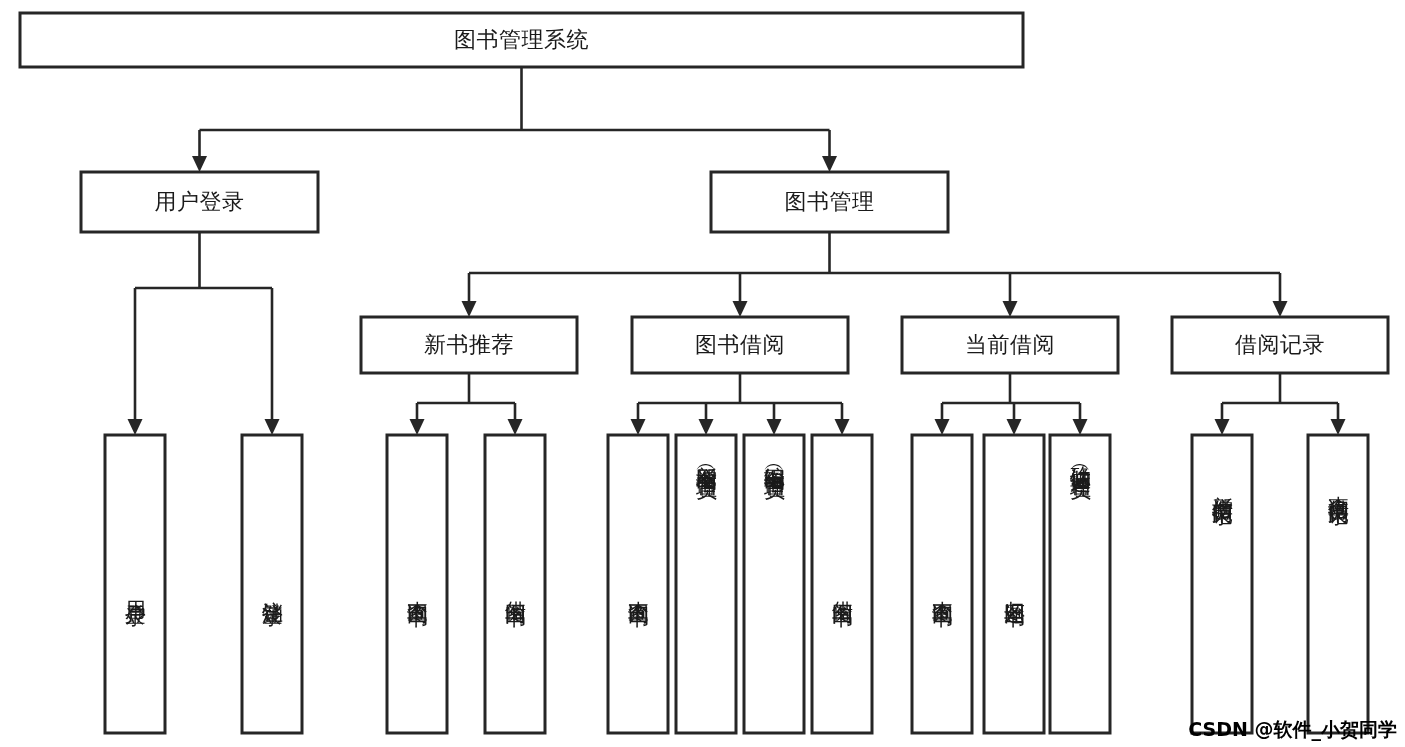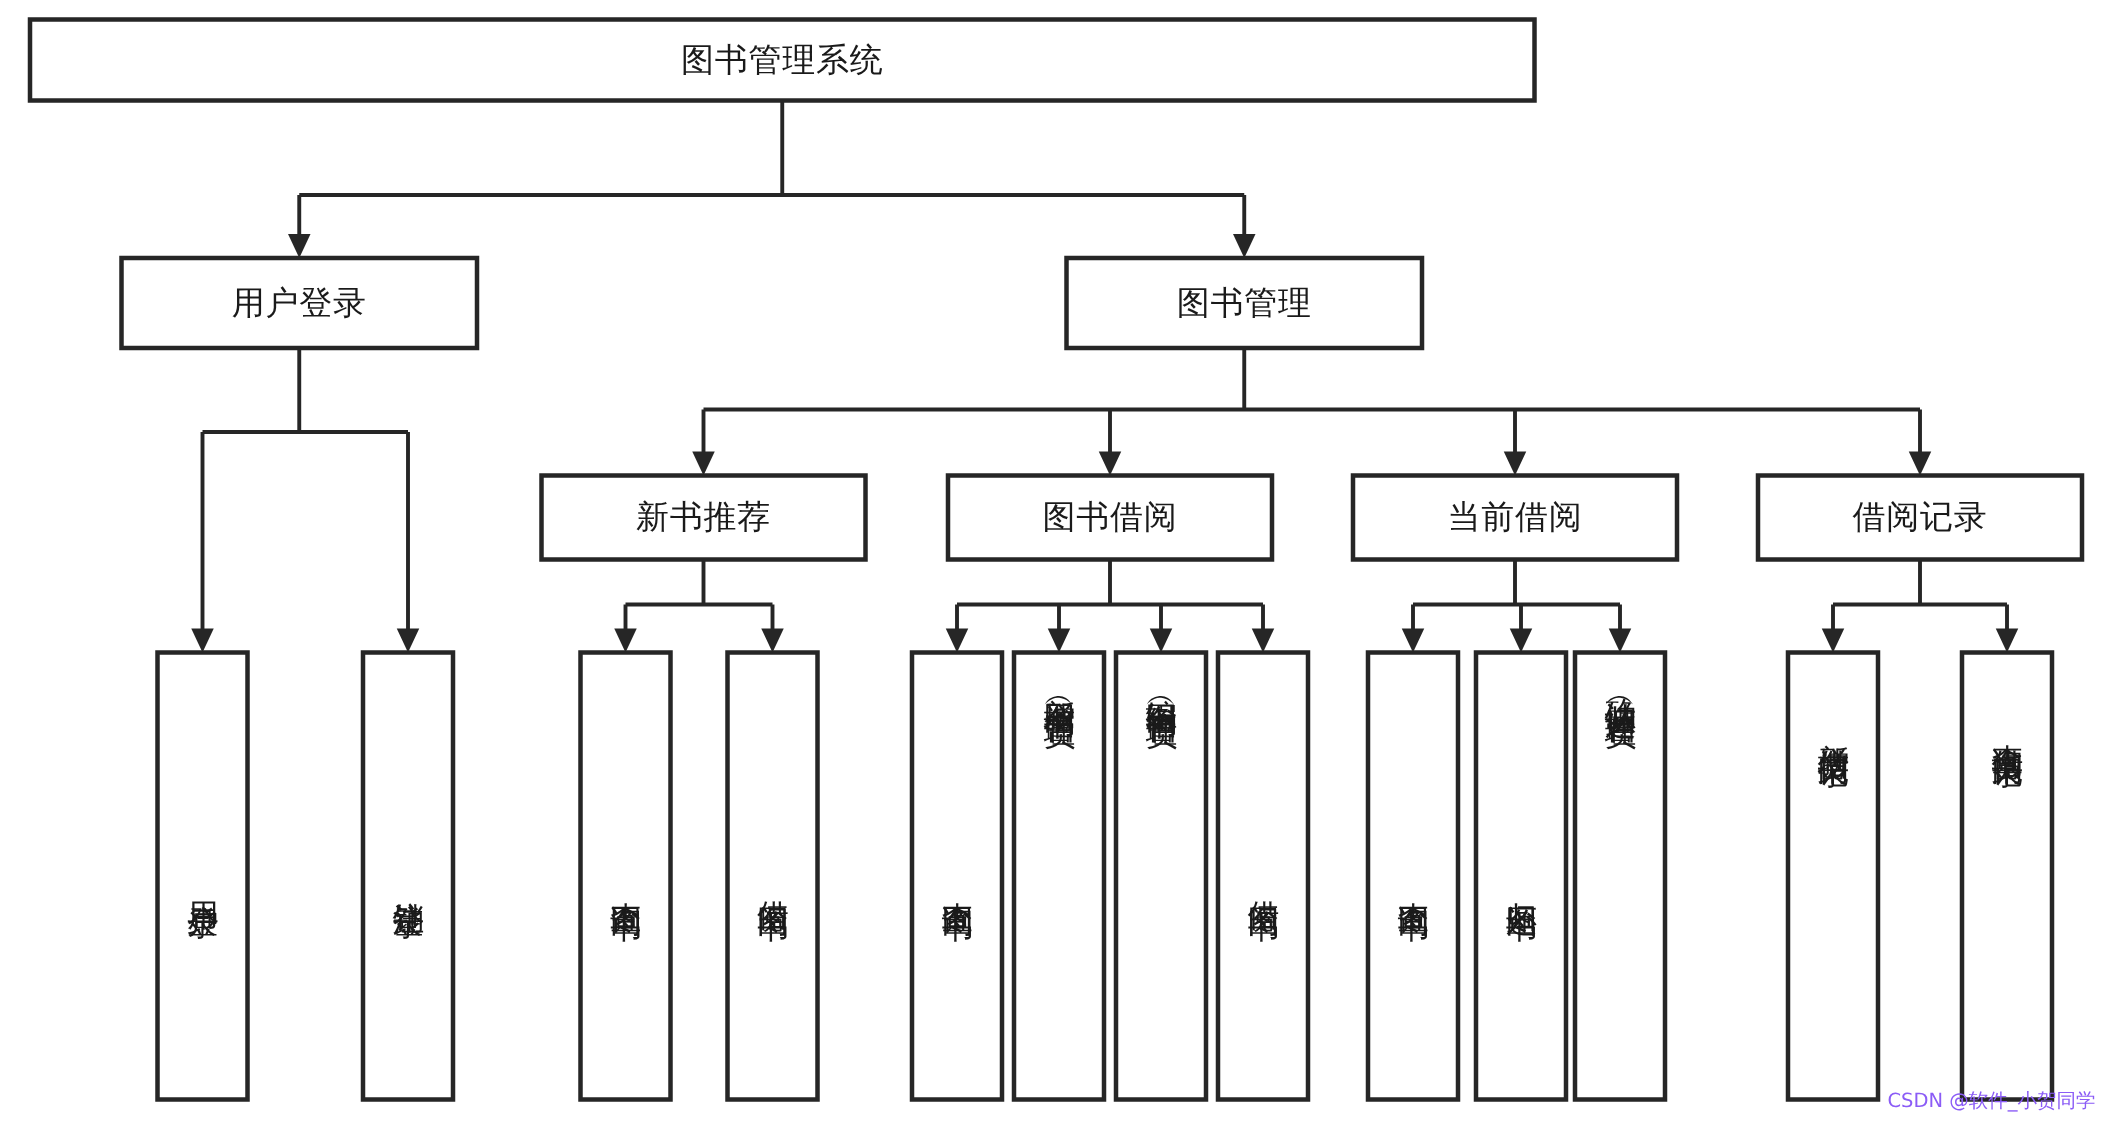--- a/index.html
+++ b/index.html
@@ -69,24 +69,25 @@
     color: #1a1a1a;
     letter-spacing: 2px;
     white-space: nowrap;
     text-align: left;
   }
   .watermark {
     position: absolute;
     right: 8px;
     bottom: 4px;
     font-family: "DejaVu Sans", "Liberation Sans", sans-serif;
-    font-size: 13px;
-    color: #8b5cf6;
+    font-size: 19px;
+    color: #000000;
     white-space: nowrap;
     user-select: none;
+    font-weight: bold;
   }
 </style>
 </head>
 <body>
 
 <div id="diagram-root">
 
   <svg id="tree-svg" viewBox="0 0 1405 747">
     <g id="connectors-layer">
         <g>

